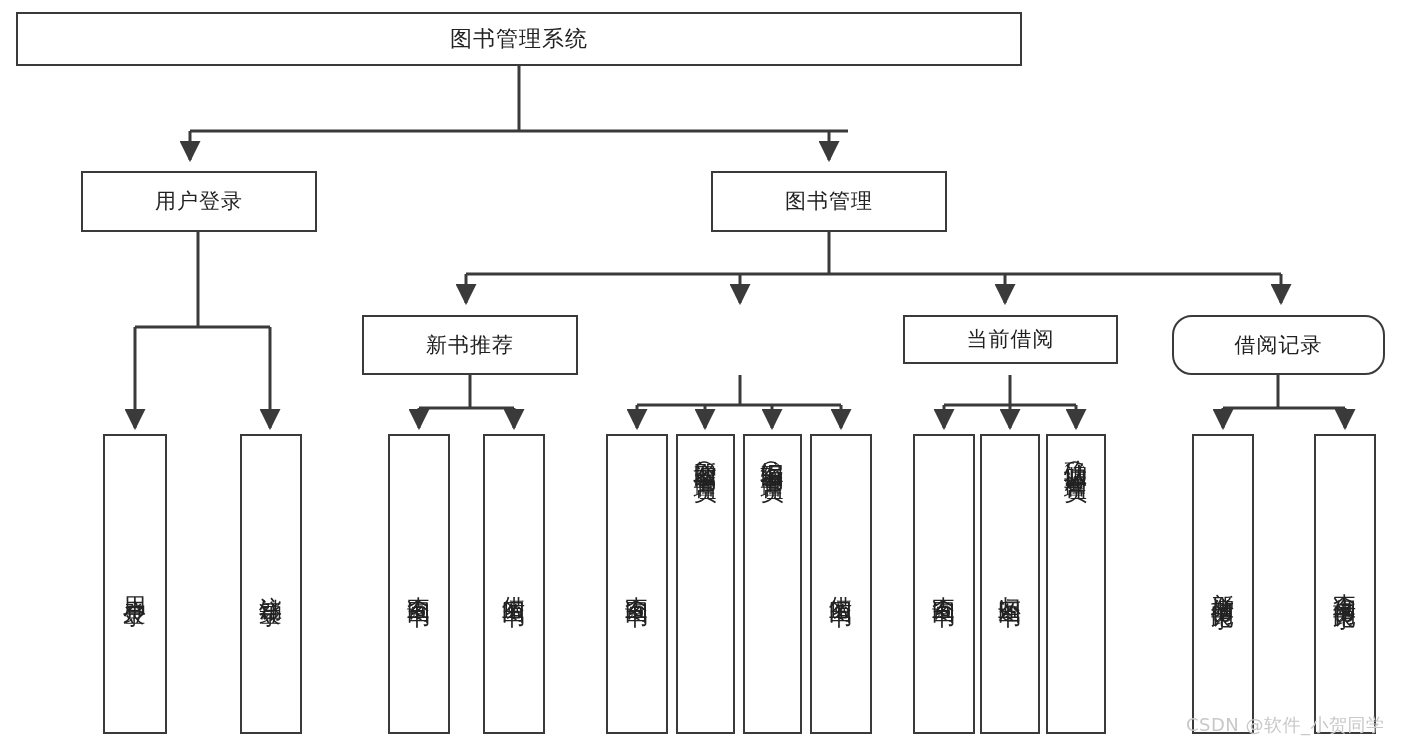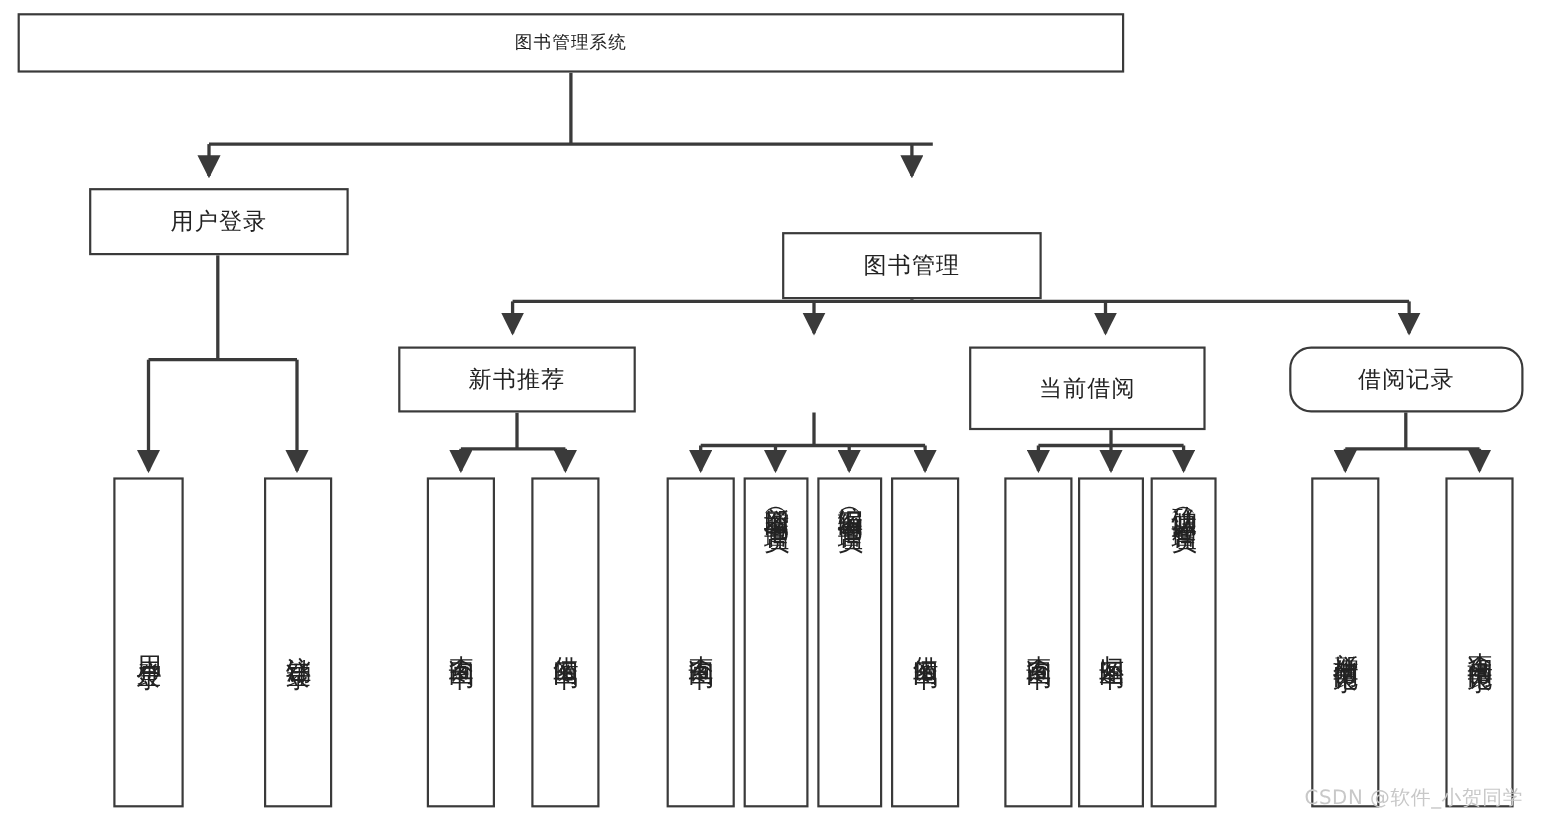--- a/index.html
+++ b/index.html
@@ -21,21 +21,21 @@
     justify-content:center;
     text-align:center;
     color:#222;
   }
   .node .lbl{
     font-size:21px;
     line-height:1.15;
     letter-spacing:1px;
     white-space:nowrap;
   }
-  .node.root .lbl{font-size:16px;}
+  .node.root .lbl{font-size:22px;}
   .leaf{
     position:absolute;
     box-sizing:border-box;
     background:#ffffff;
     border:2.5px solid #3a3a3a;
     display:flex;
     align-items:center;
     justify-content:center;
     overflow:hidden;
   }
@@ -115,28 +115,28 @@
     </g>
   </svg>
 
   <div class="node root" style="left:16px;top:12px;width:1006px;height:54px;">
     <span class="lbl">图书管理系统</span>
   </div>
 
   <div class="node" style="left:81px;top:171px;width:236px;height:61px;">
     <span class="lbl">用户登录</span>
   </div>
-  <div class="node" style="left:711px;top:171px;width:236px;height:61px;margin-top:40px;">
+  <div class="node" style="left:711px;top:171px;width:236px;height:61px;">
     <span class="lbl">图书管理</span>
   </div>
 
   <div class="node" style="left:362px;top:315px;width:216px;height:60px;">
     <span class="lbl">新书推荐</span>
   </div>
-  <div class="node" style="left:881px;top:315px;width:215px;height:76px;">
+  <div class="node" style="left:903px;top:315px;width:215px;height:49px;">
     <span class="lbl">当前借阅</span>
   </div>
   <div class="node" style="left:1172px;top:315px;width:213px;height:60px;border-radius:20px;">
     <span class="lbl">借阅记录</span>
   </div>
 
   <div class="leaf" style="left:103px;top:434px;width:64px;height:300px;">
     <span class="vlbl">用户登录</span>
   </div>
   <div class="leaf" style="left:240px;top:434px;width:62px;height:300px;">

